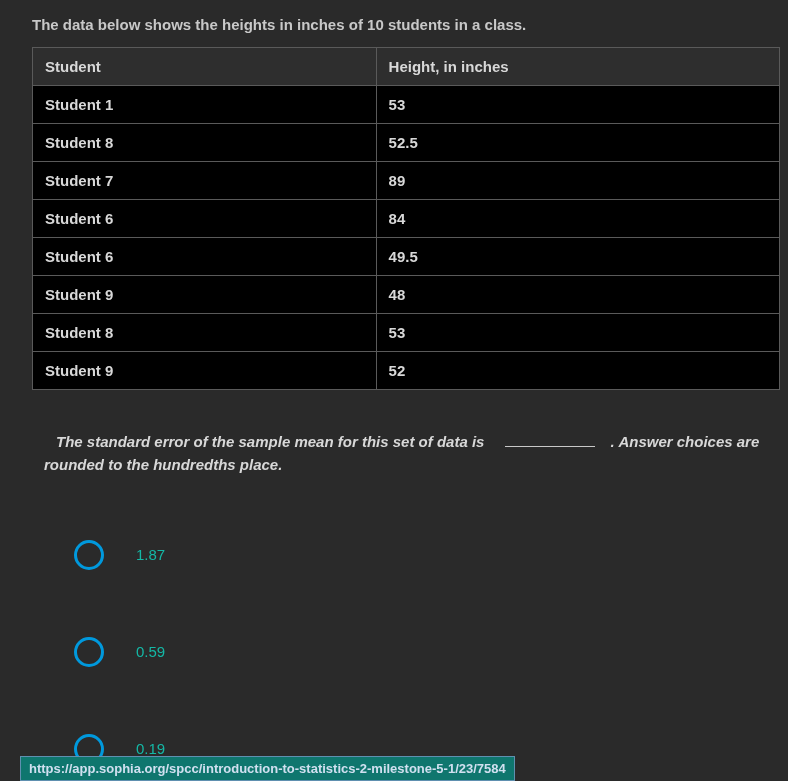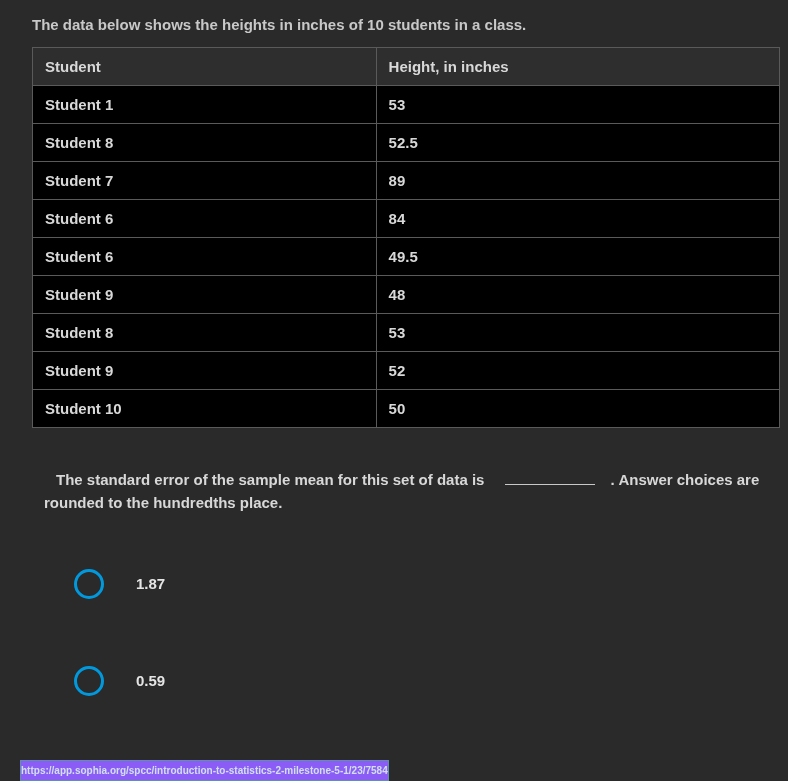--- a/index.html
+++ b/index.html
@@ -46,21 +46,22 @@
       width: 46%;
     }
     .col-height {
       width: 54%;
     }
     .question-text {
       font-weight: bold;
       color: #d8d8d8;
       font-size: 15px;
       line-height: 1.5;
-      margin-bottom: 13px;
+      margin-bottom: 22px;
+      font-style: italic;
     }
     .blank {
       display: inline-block;
       border-bottom: 1px solid #c8c8c8;
       width: 90px;
       vertical-align: baseline;
       margin: 0 4px;
     }
     .options {
       padding-left: 30px;
@@ -74,33 +75,33 @@
     .radio-outer {
       width: 18px;
       height: 18px;
       border: 3px solid #0099dd;
       border-radius: 50%;
       margin-right: 20px;
       flex-shrink: 0;
       background: transparent;
     }
     .option-label {
-      font-weight: bold;
-      color: #e5e5e5;
+      font-weight: normal;
+      color: #14b8a6;
       font-size: 15px;
     }
     .url-bar {
       position: absolute;
       bottom: 0;
       left: 20px;
-      background: #8b5cf6;
+      background: #0f766e;
       color: #d0e0f0;
       font-weight: bold;
-      font-size: 10px;
-      padding: 4px 0;
+      font-size: 13px;
+      padding: 4px 8px;
       border: 1px solid #6090b0;
     }
   </style>
 </head>
 <body>
 
 <div class="intro-text">The data below shows the heights in inches of 10 students in a class.</div>
 
 <table>
   <thead>
@@ -135,24 +136,20 @@
       <td>48</td>
     </tr>
     <tr>
       <td>Student 8</td>
       <td>53</td>
     </tr>
     <tr>
       <td>Student 9</td>
       <td>52</td>
     </tr>
-    <tr>
-      <td>Student 10</td>
-      <td>50</td>
-    </tr>
   </tbody>
 </table>
 
 <div class="question-text">
   <span>The standard error of the sample mean for this set of data is </span><span class="blank"></span><span>. Answer choices are rounded to the hundredths place.</span>
 </div>
 
 <div class="options">
   <div class="option">
     <span class="radio-outer"></span>

